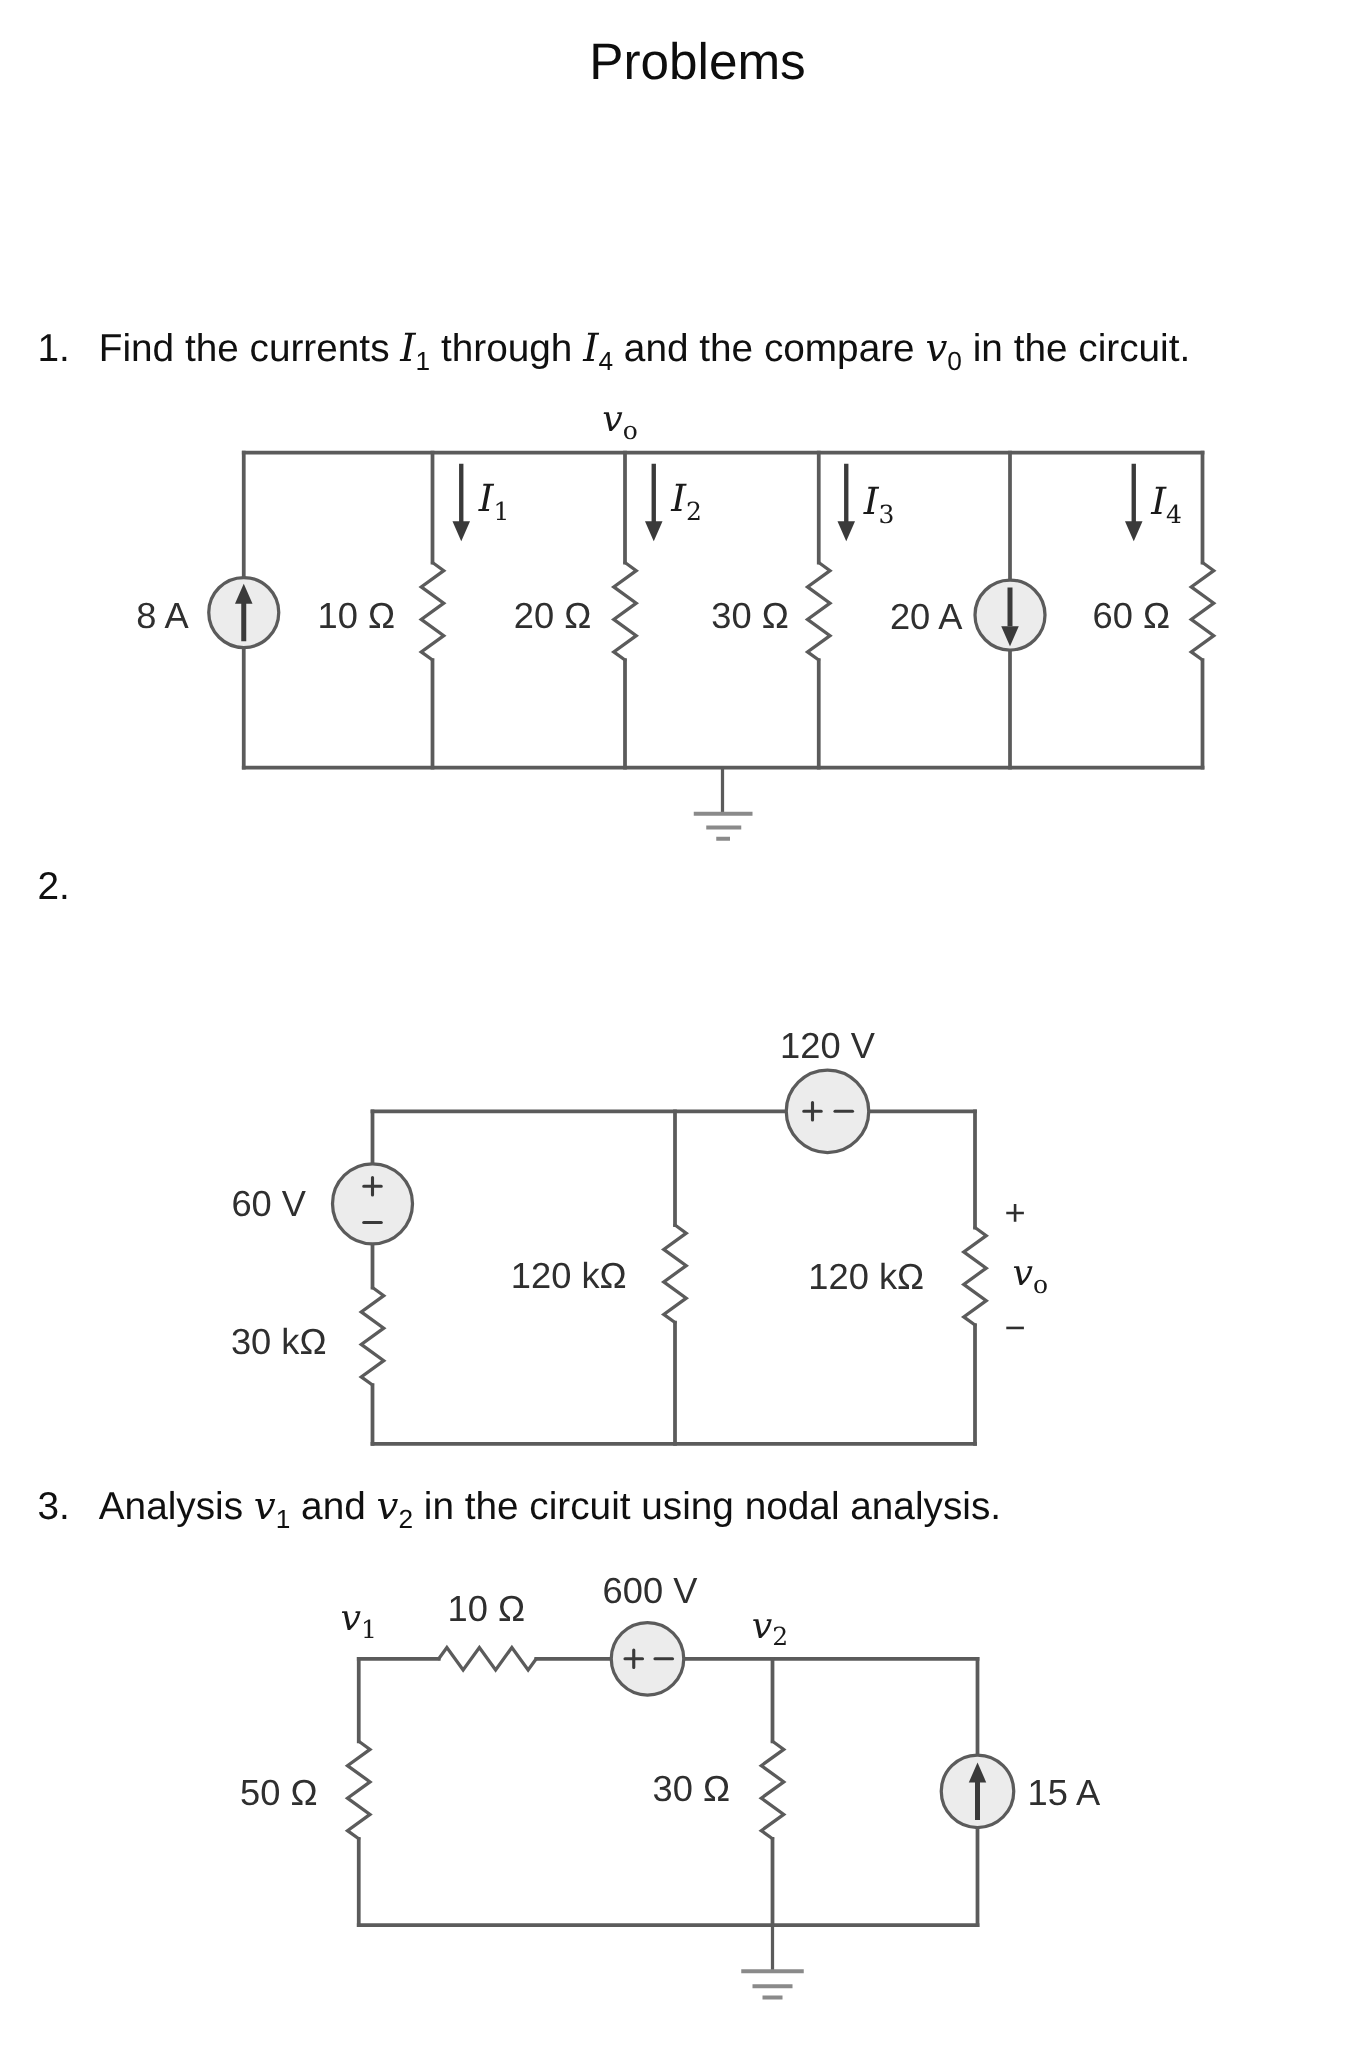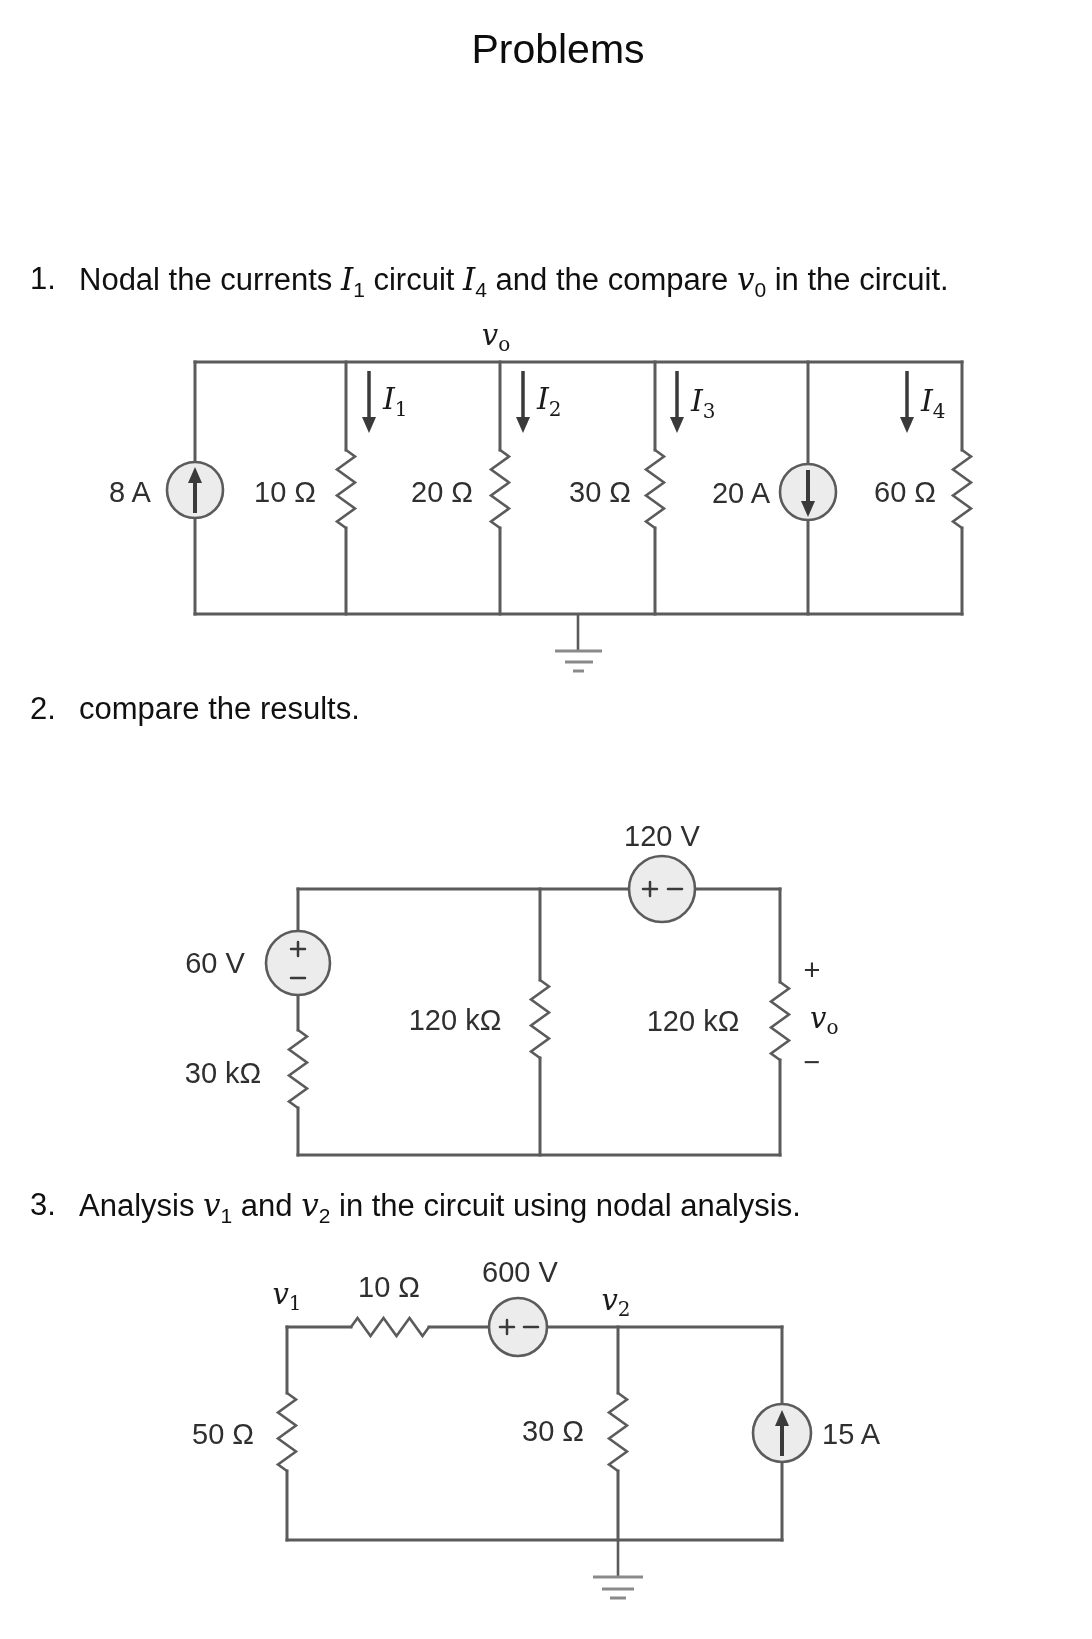--- a/index.html
+++ b/index.html
@@ -31,27 +31,26 @@
 </style>
 </head>
 <body>
 
 <div class="page">
 
   <h1 class="title">Problems</h1>
 
   <div class="prob" style="left:30px;top:252px;">
     <span class="num">1.</span>
-    <div class="ptext"><span>Nodal the currents </span><span class="mv">I</span><sub>1</sub><span> circuit </span><span class="mv">I</span><sub>4</sub><span> and the compare </span><span class="mv">v</span><sub>0</sub><span> in the circuit.</span></div>
+    <div class="ptext"><span>Find the currents </span><span class="mv">I</span><sub>1</sub><span> through </span><span class="mv">I</span><sub>4</sub><span> and the compare </span><span class="mv">v</span><sub>0</sub><span> in the circuit.</span></div>
   </div>
 
   <div class="prob" style="left:30px;top:682px;">
     <span class="num">2.</span>
     <div class="ptext">
-      <div>compare the results.</div>
     </div>
   </div>
 
   <div class="prob" style="left:30px;top:1178px;">
     <span class="num">3.</span>
     <div class="ptext"><span>Analysis </span><span class="mv">v</span><sub>1</sub><span> and </span><span class="mv">v</span><sub>2</sub><span> in the circuit using nodal analysis.</span></div>
   </div>
 
   <svg class="schematic" width="1092" height="1639" viewBox="0 0 1092 1639">
 

